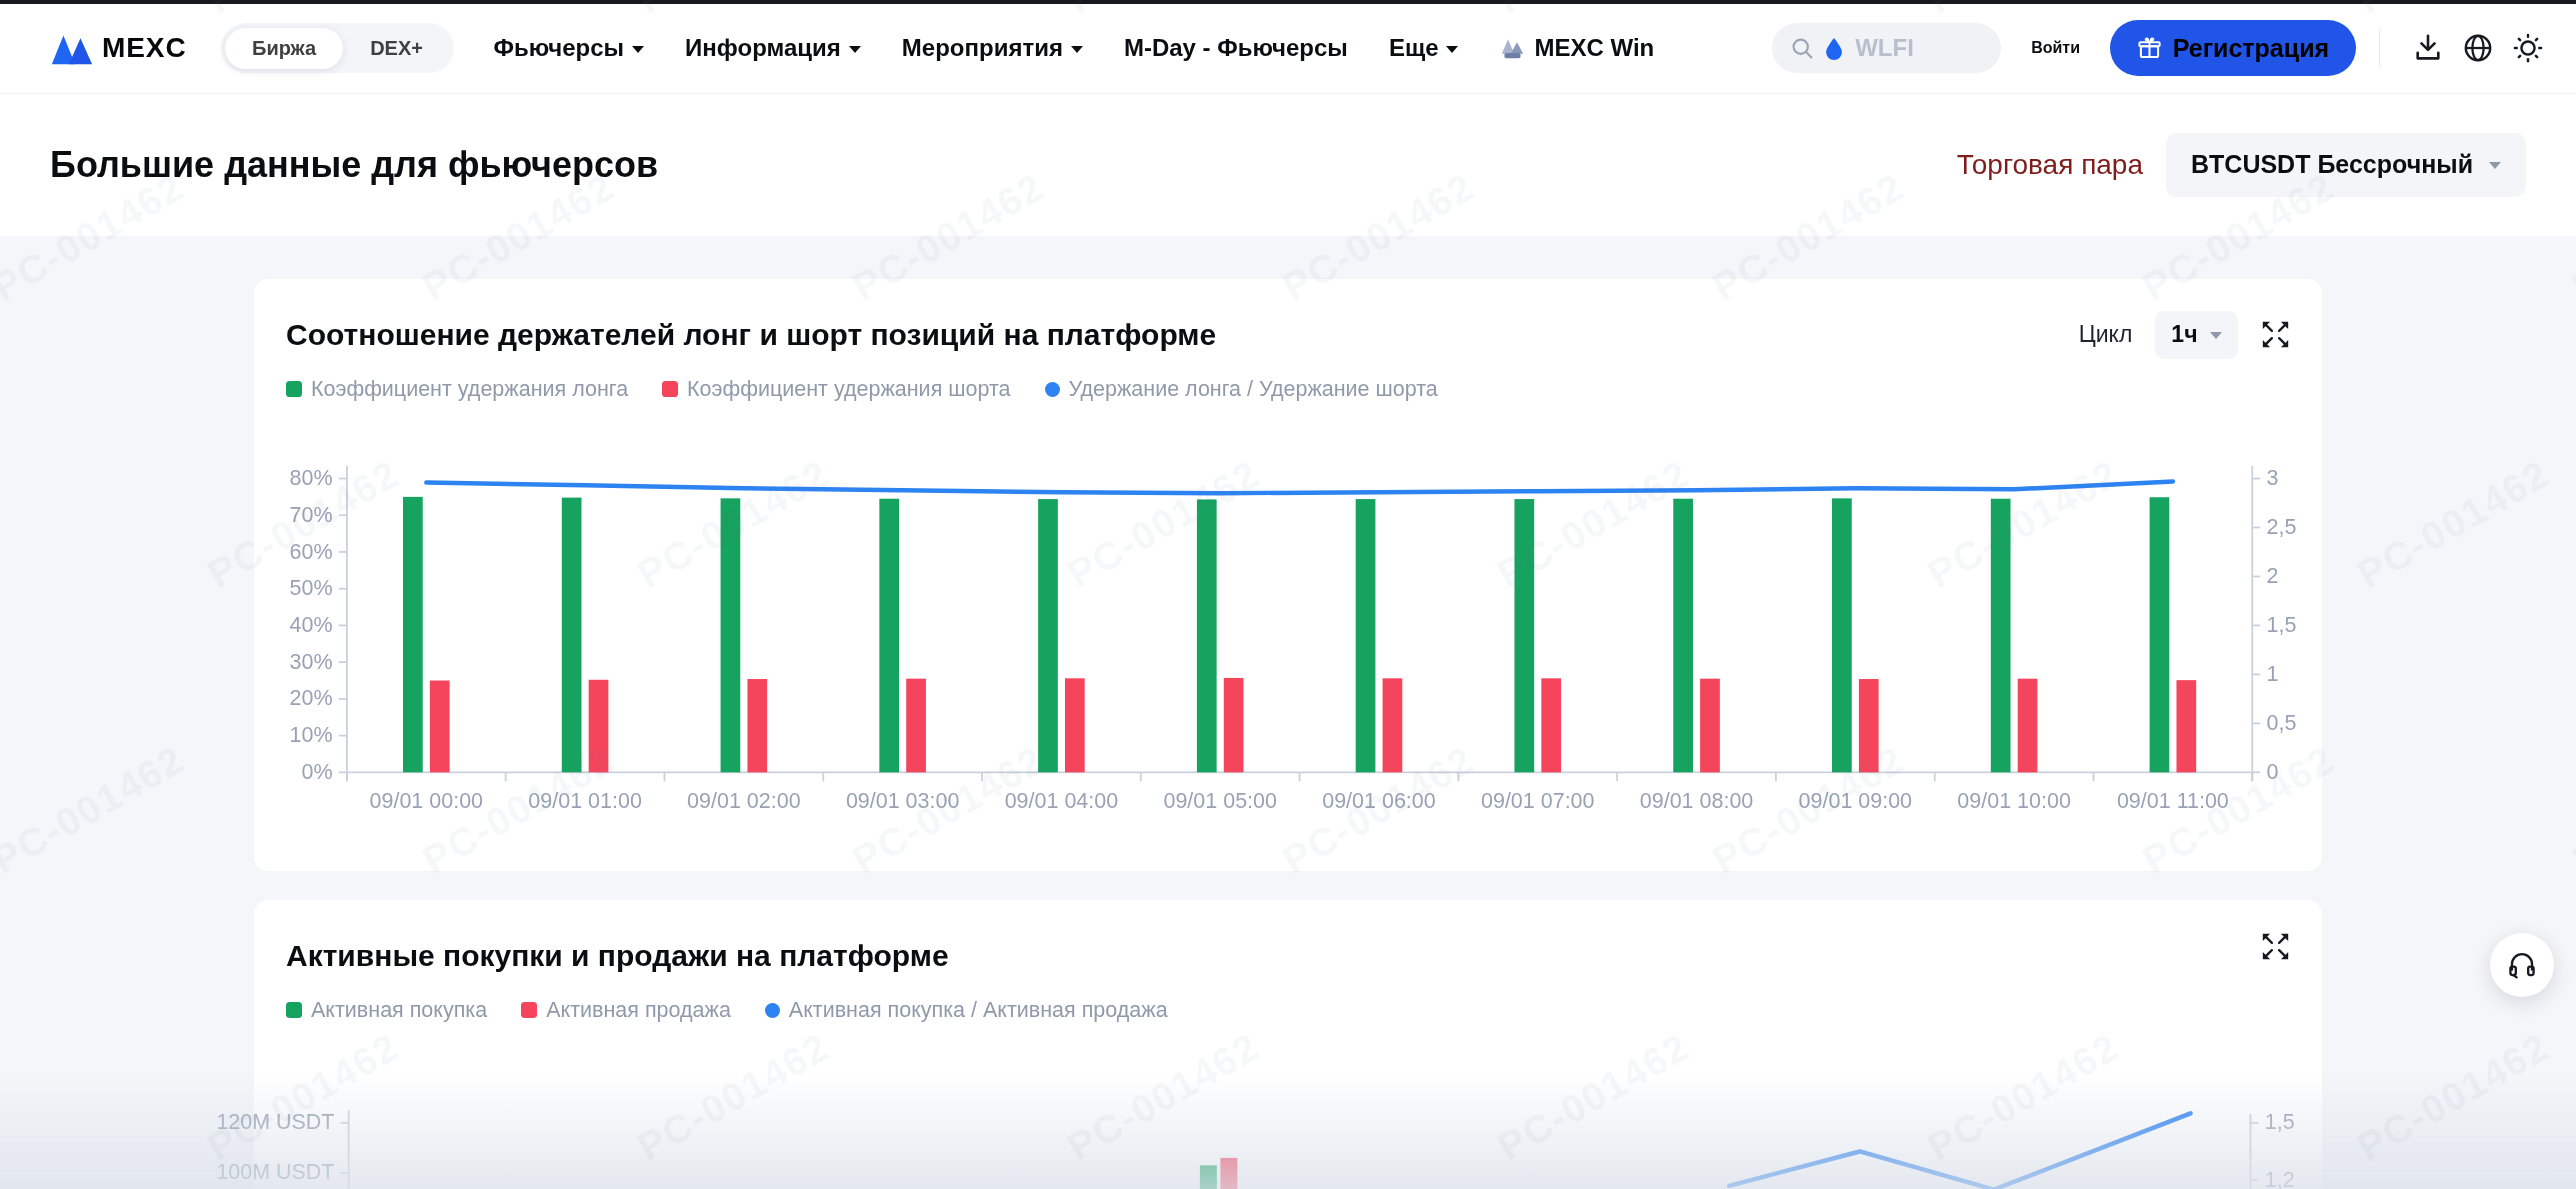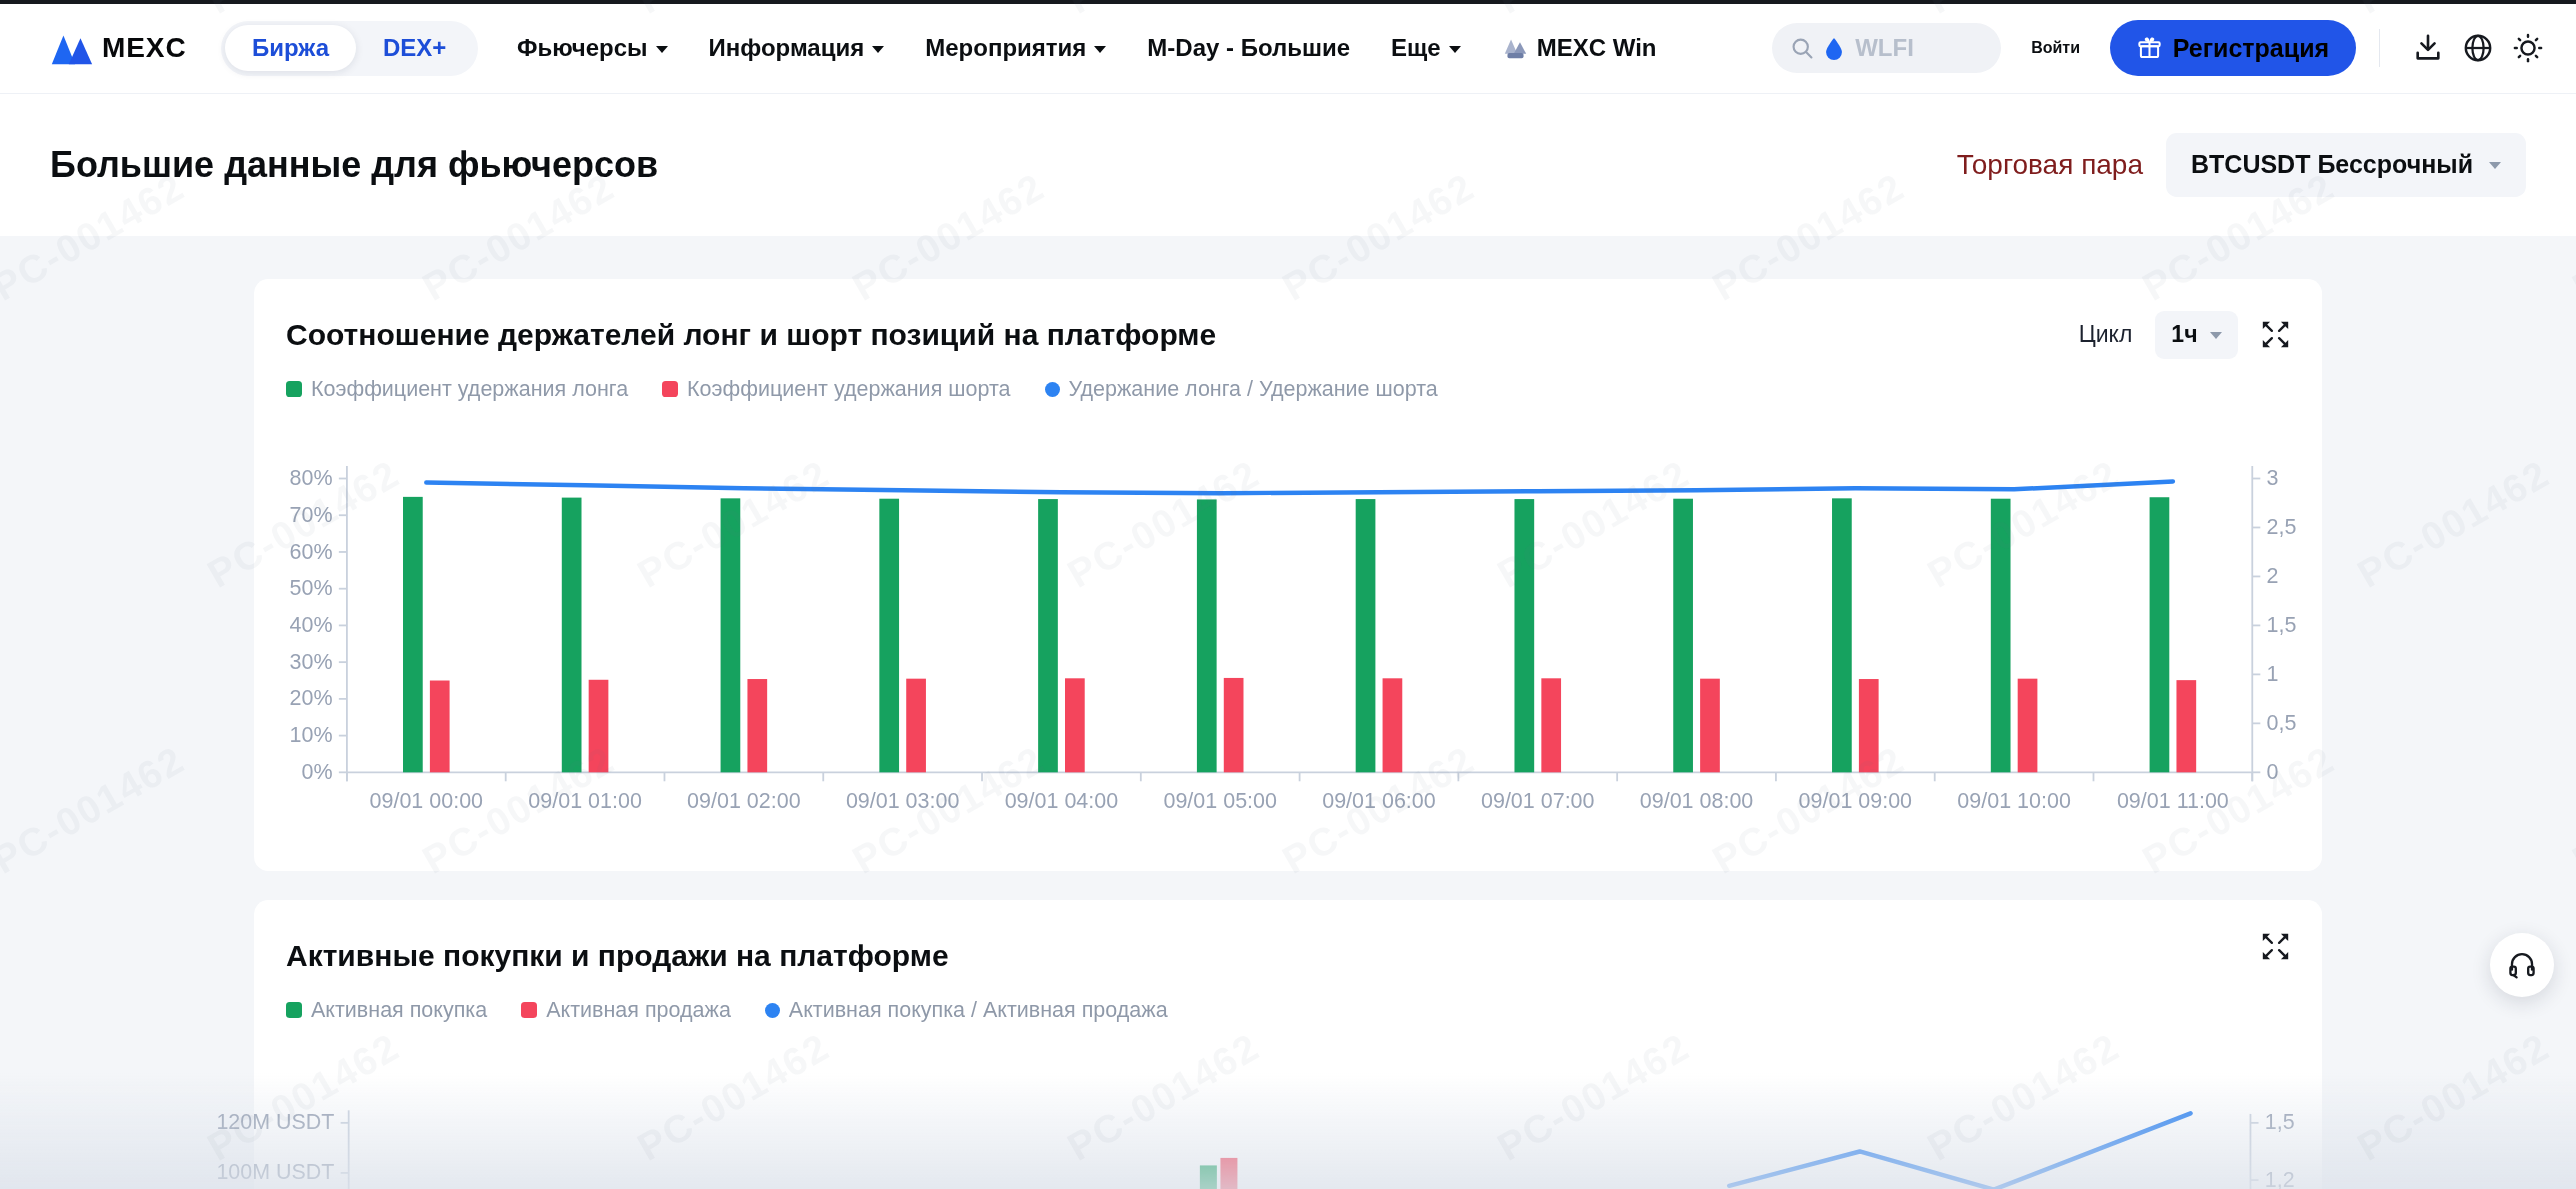--- a/index.html
+++ b/index.html
@@ -12,21 +12,21 @@
   .topstrip { height:3.6px; background:#16191e; }
 
   
   .header {
     height:90px; background:#fff; border-bottom:0.9px solid #eef1f6;
     display:flex; align-items:center; padding:0 23px 0 50px; position:relative; z-index:3;
   }
   .logo { display:flex; align-items:center; gap:9px; }
   .logo-word { font-size:28px; font-weight:800; letter-spacing:0.9px; color:#07080a; }
   .tab-pill { display:flex; align-items:center; background:#f3f5f9; border-radius:895px; padding:4.5px; margin-left:34px; }
-  .tab { padding:9px 27px; border-radius:895px; font-size:24px; font-weight:700; color:#1d4ed8; cursor:pointer; white-space:nowrap;text-align:right; }
+  .tab { padding:9px 27px; border-radius:895px; font-size:20px; font-weight:700; color:#404040; cursor:pointer; white-space:nowrap;text-align:right; }
   .tab.active { background:#fff; box-shadow:0 1.8px 9px rgba(20,30,60,.10); }
   .nav { display:flex; align-items:center; gap:41px; margin-left:39px; }
   .nav-item { display:flex; align-items:center; gap:8px; font-size:24px; font-weight:700; color:#0b0e11; cursor:pointer; white-space:nowrap; }
   .caret { width:0; height:0; border-left:6.3px solid transparent; border-right:6.3px solid transparent; border-top:7.2px solid #0b0e11; margin-top:2.7px; }
   .hdr-right { margin-left:auto; display:flex; align-items:center; }
   .search {
     display:flex; align-items:center; gap:9px; background:#f0f2f6; border-radius:895px;
     height:50px; width:229px; padding:0 18px;
   }
   .search input {
@@ -116,21 +116,21 @@
     </div>
     <div class="nav-item">
       <span>Информация</span>
         <span class="caret"></span>
     </div>
     <div class="nav-item">
       <span>Мероприятия</span>
         <span class="caret"></span>
     </div>
     <div class="nav-item">
-      <span>M-Day - Большие</span>
+      <span>M-Day - Фьючерсы</span>
     </div>
     <div class="nav-item">
       <span>Еще</span>
         <span class="caret"></span>
     </div>
     <div class="nav-item">
       <svg width="27" height="25" viewBox="0 0 30 28">
         <polygon points="3,20 10,4 17,20" fill="#a9b3cd"></polygon>
         <polygon points="13,20 20,7 27,20" fill="#8b98ba"></polygon>
         <rect x="6" y="19" width="18" height="6" rx="2" fill="#6e7ea6"></rect>

